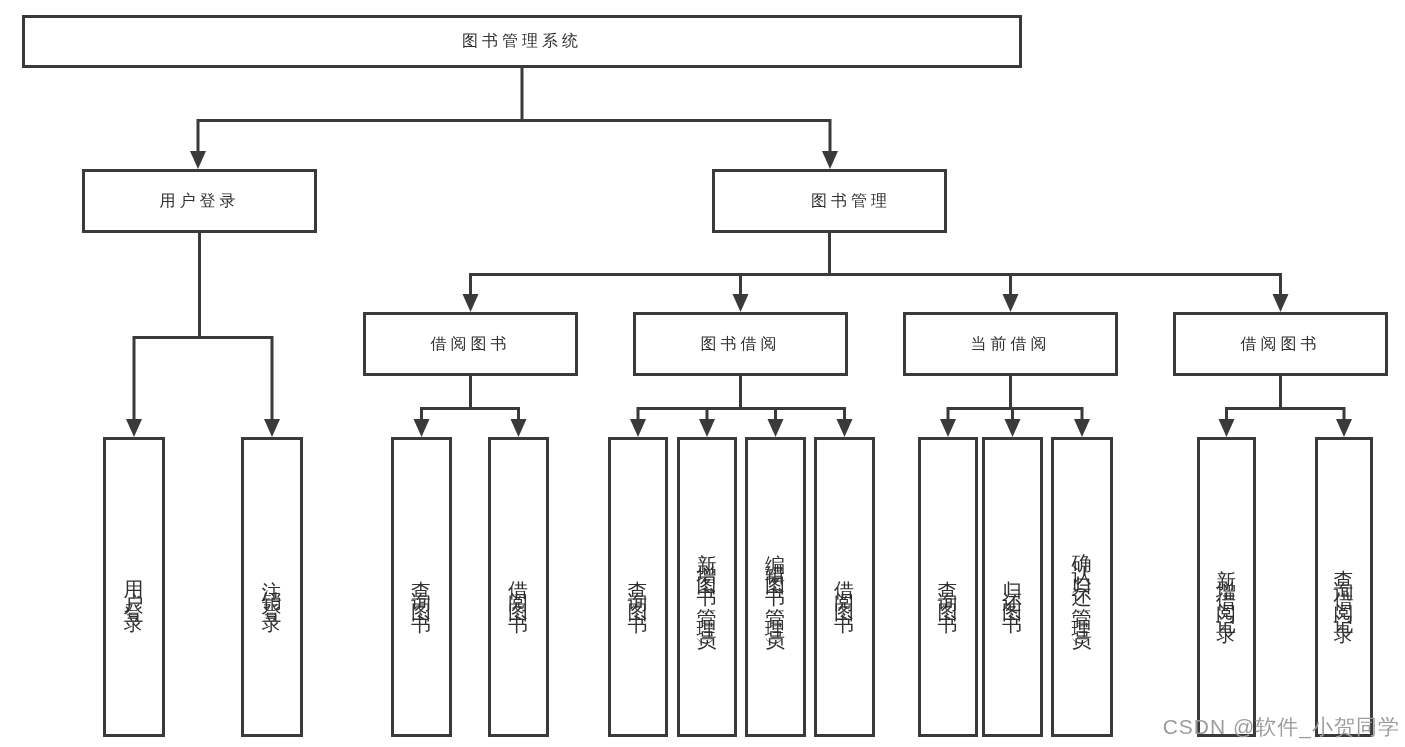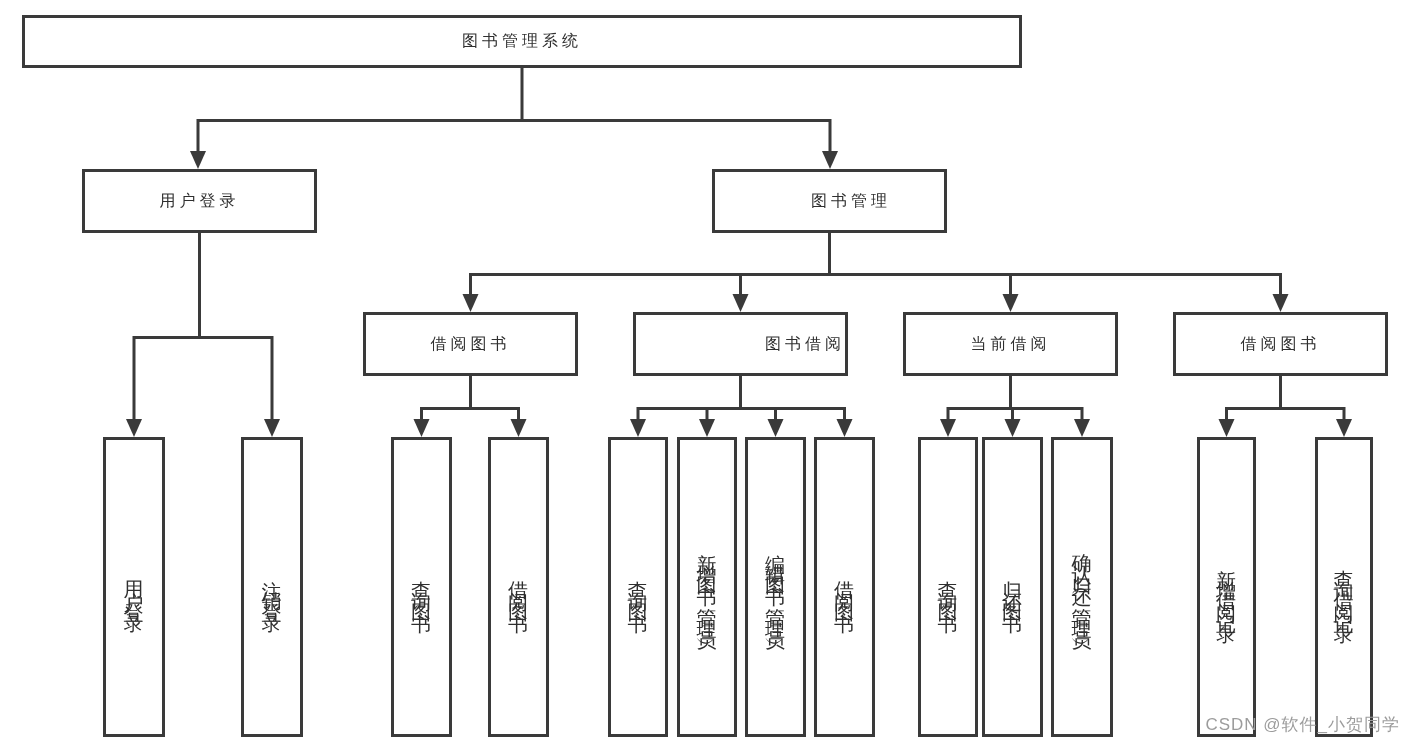--- a/index.html
+++ b/index.html
@@ -40,40 +40,40 @@
     writing-mode:vertical-lr;
     text-orientation:mixed;
     font-size:20px;
     letter-spacing:11px;
     line-height:1;
   }
   .root-node   {left:22px;  top:15px;  width:1000px;height:53px;}
   .n-userlogin {left:82px;  top:169px; width:235px; height:64px;}
   .n-bookmgmt  {left:712px; top:169px; width:235px; height:64px;padding-left:43px;}
   .n-newbook   {left:363px; top:312px; width:215px; height:64px;}
-  .n-bookborrow{left:633px; top:312px; width:215px; height:64px;justify-content:flex-end;}
+  .n-bookborrow{left:633px; top:312px; width:215px; height:64px;}
   .n-curborrow {left:903px; top:312px; width:215px; height:64px;justify-content:center;}
   .n-records   {left:1173px;top:312px; width:215px; height:64px;}
   .lf-userlogin {left:103px; width:62px;}
   .lf-logout    {left:241px; width:62px;}
   .lf-nb-query  {left:391px; width:61px;}
   .lf-nb-borrow {left:488px; width:61px;}
   .lf-bb-query  {left:608px; width:60px;}
   .lf-bb-add    {left:677px; width:60px;}
   .lf-bb-edit   {left:745px; width:61px;}
   .lf-bb-borrow {left:814px; width:61px;}
   .lf-cb-query  {left:918px; width:60px;}
   .lf-cb-return {left:982px; width:61px;}
   .lf-cb-confirm{left:1051px;width:62px;}
   .lf-br-add    {left:1197px;width:59px;}
   .lf-br-query  {left:1315px;width:58px;}
   .watermark{
     position:absolute;
     right:5px;top:713px;
-    font-size:17px;
+    font-size:21px;
     color:var(--watermark);
     letter-spacing:1px;
     white-space:nowrap;
     z-index:5;
   }
 </style>
 </head>
 <body>
 
 <div class="stage">

